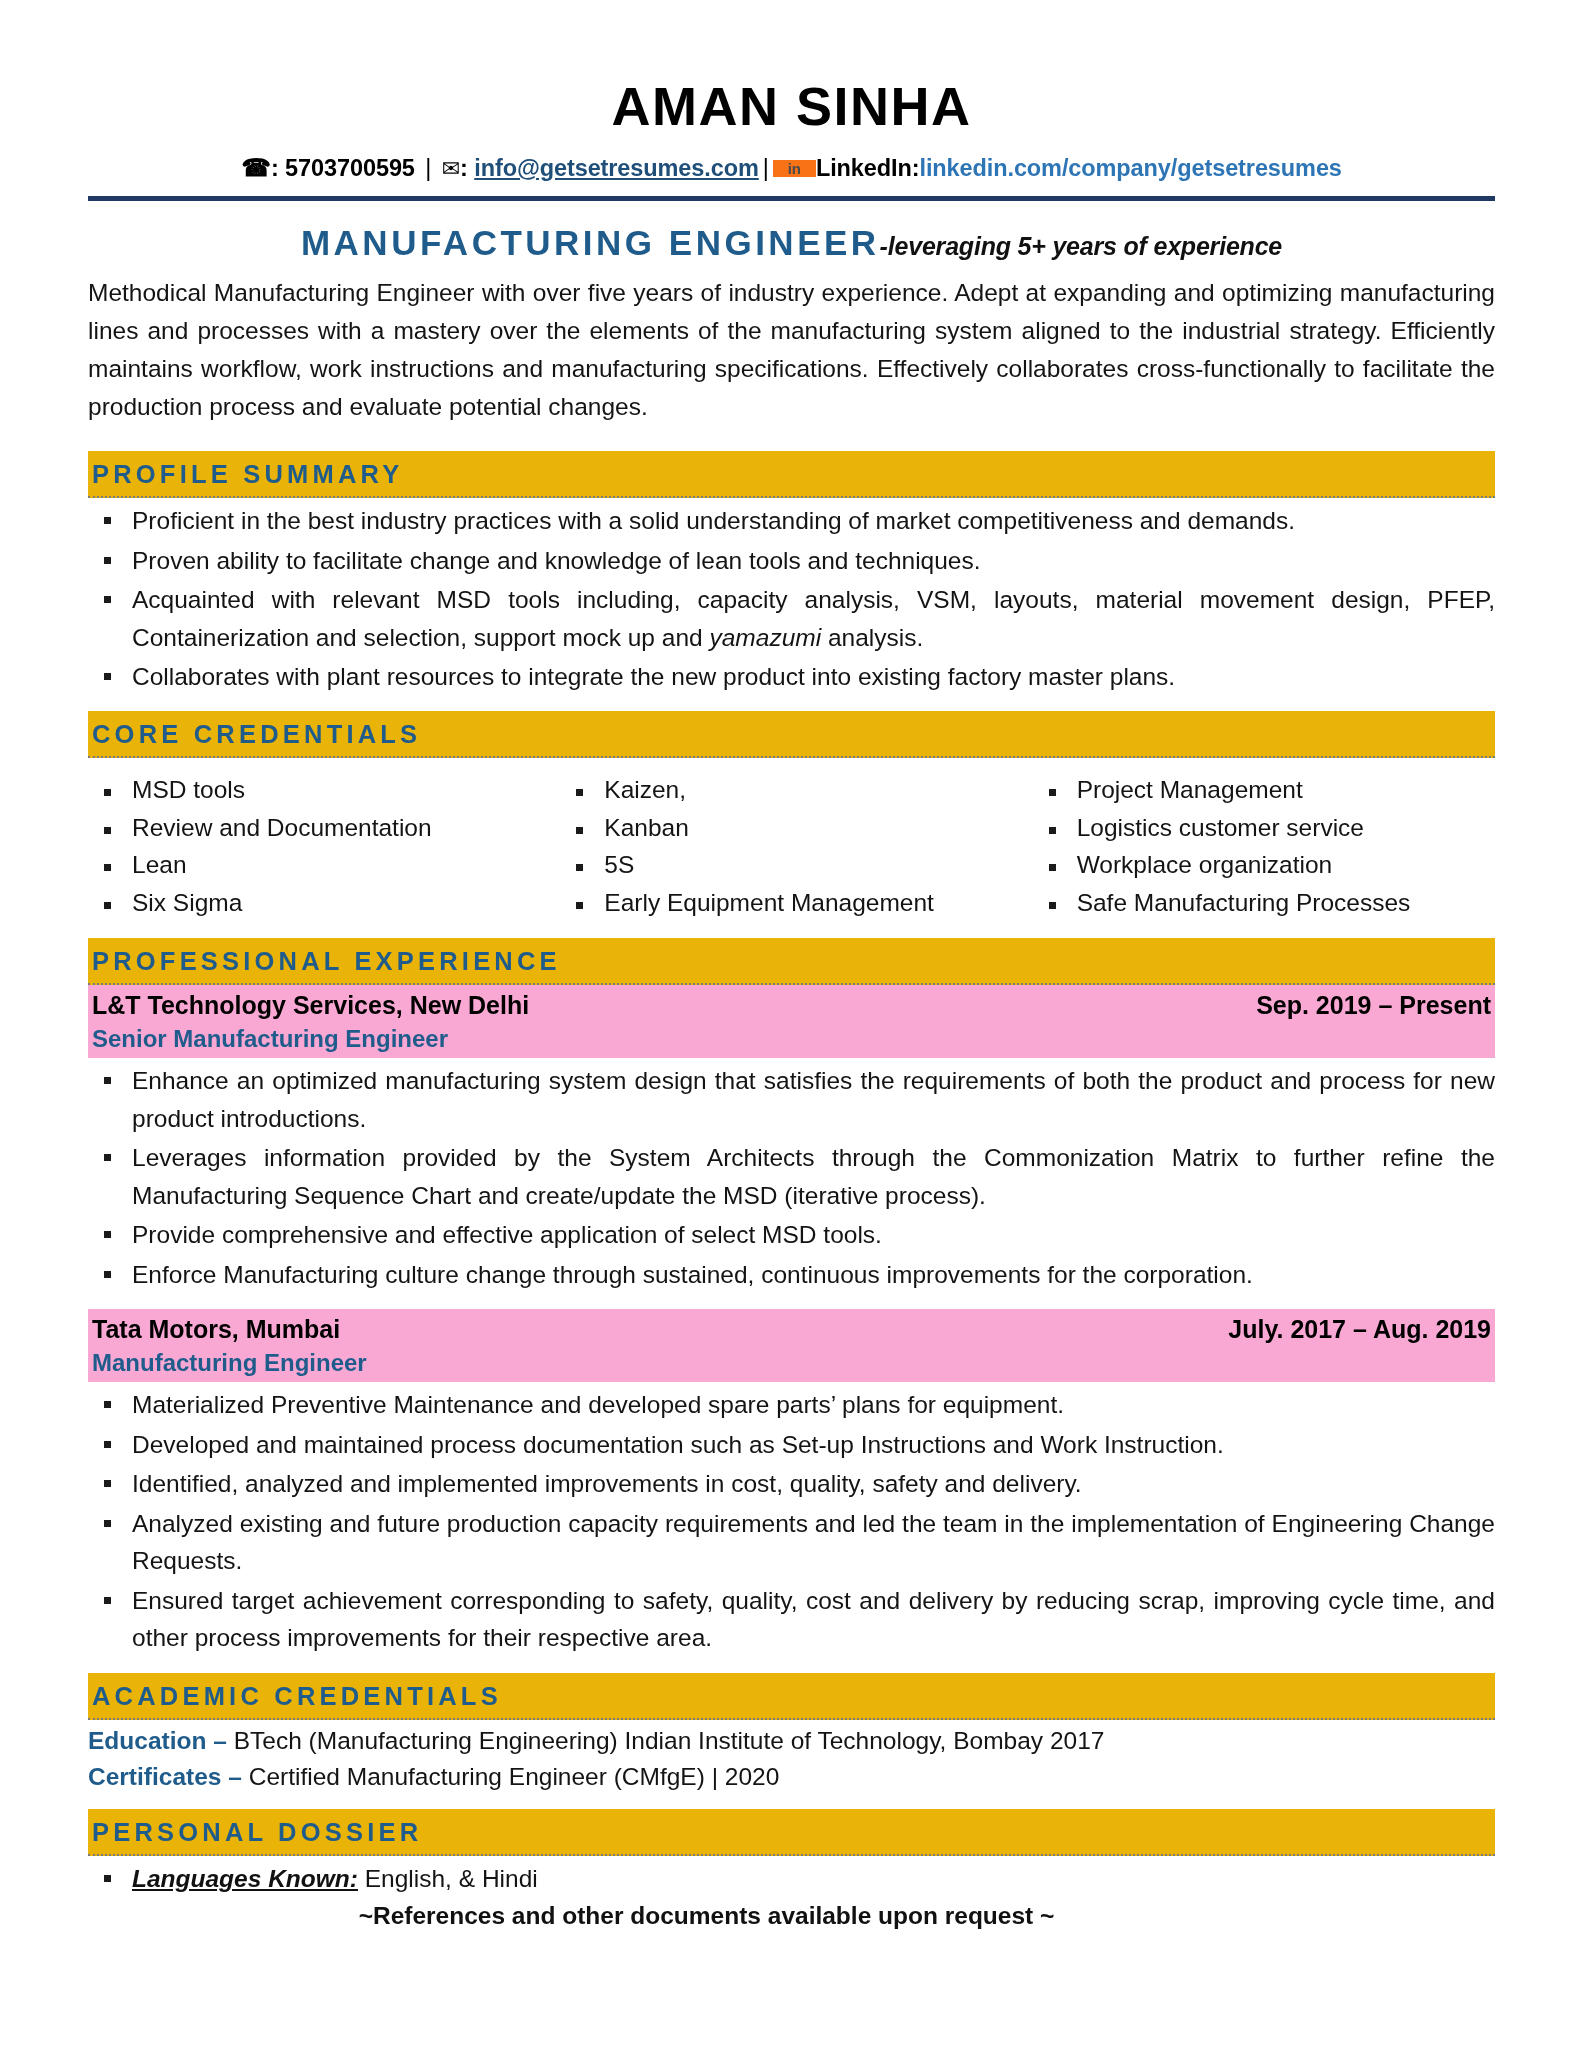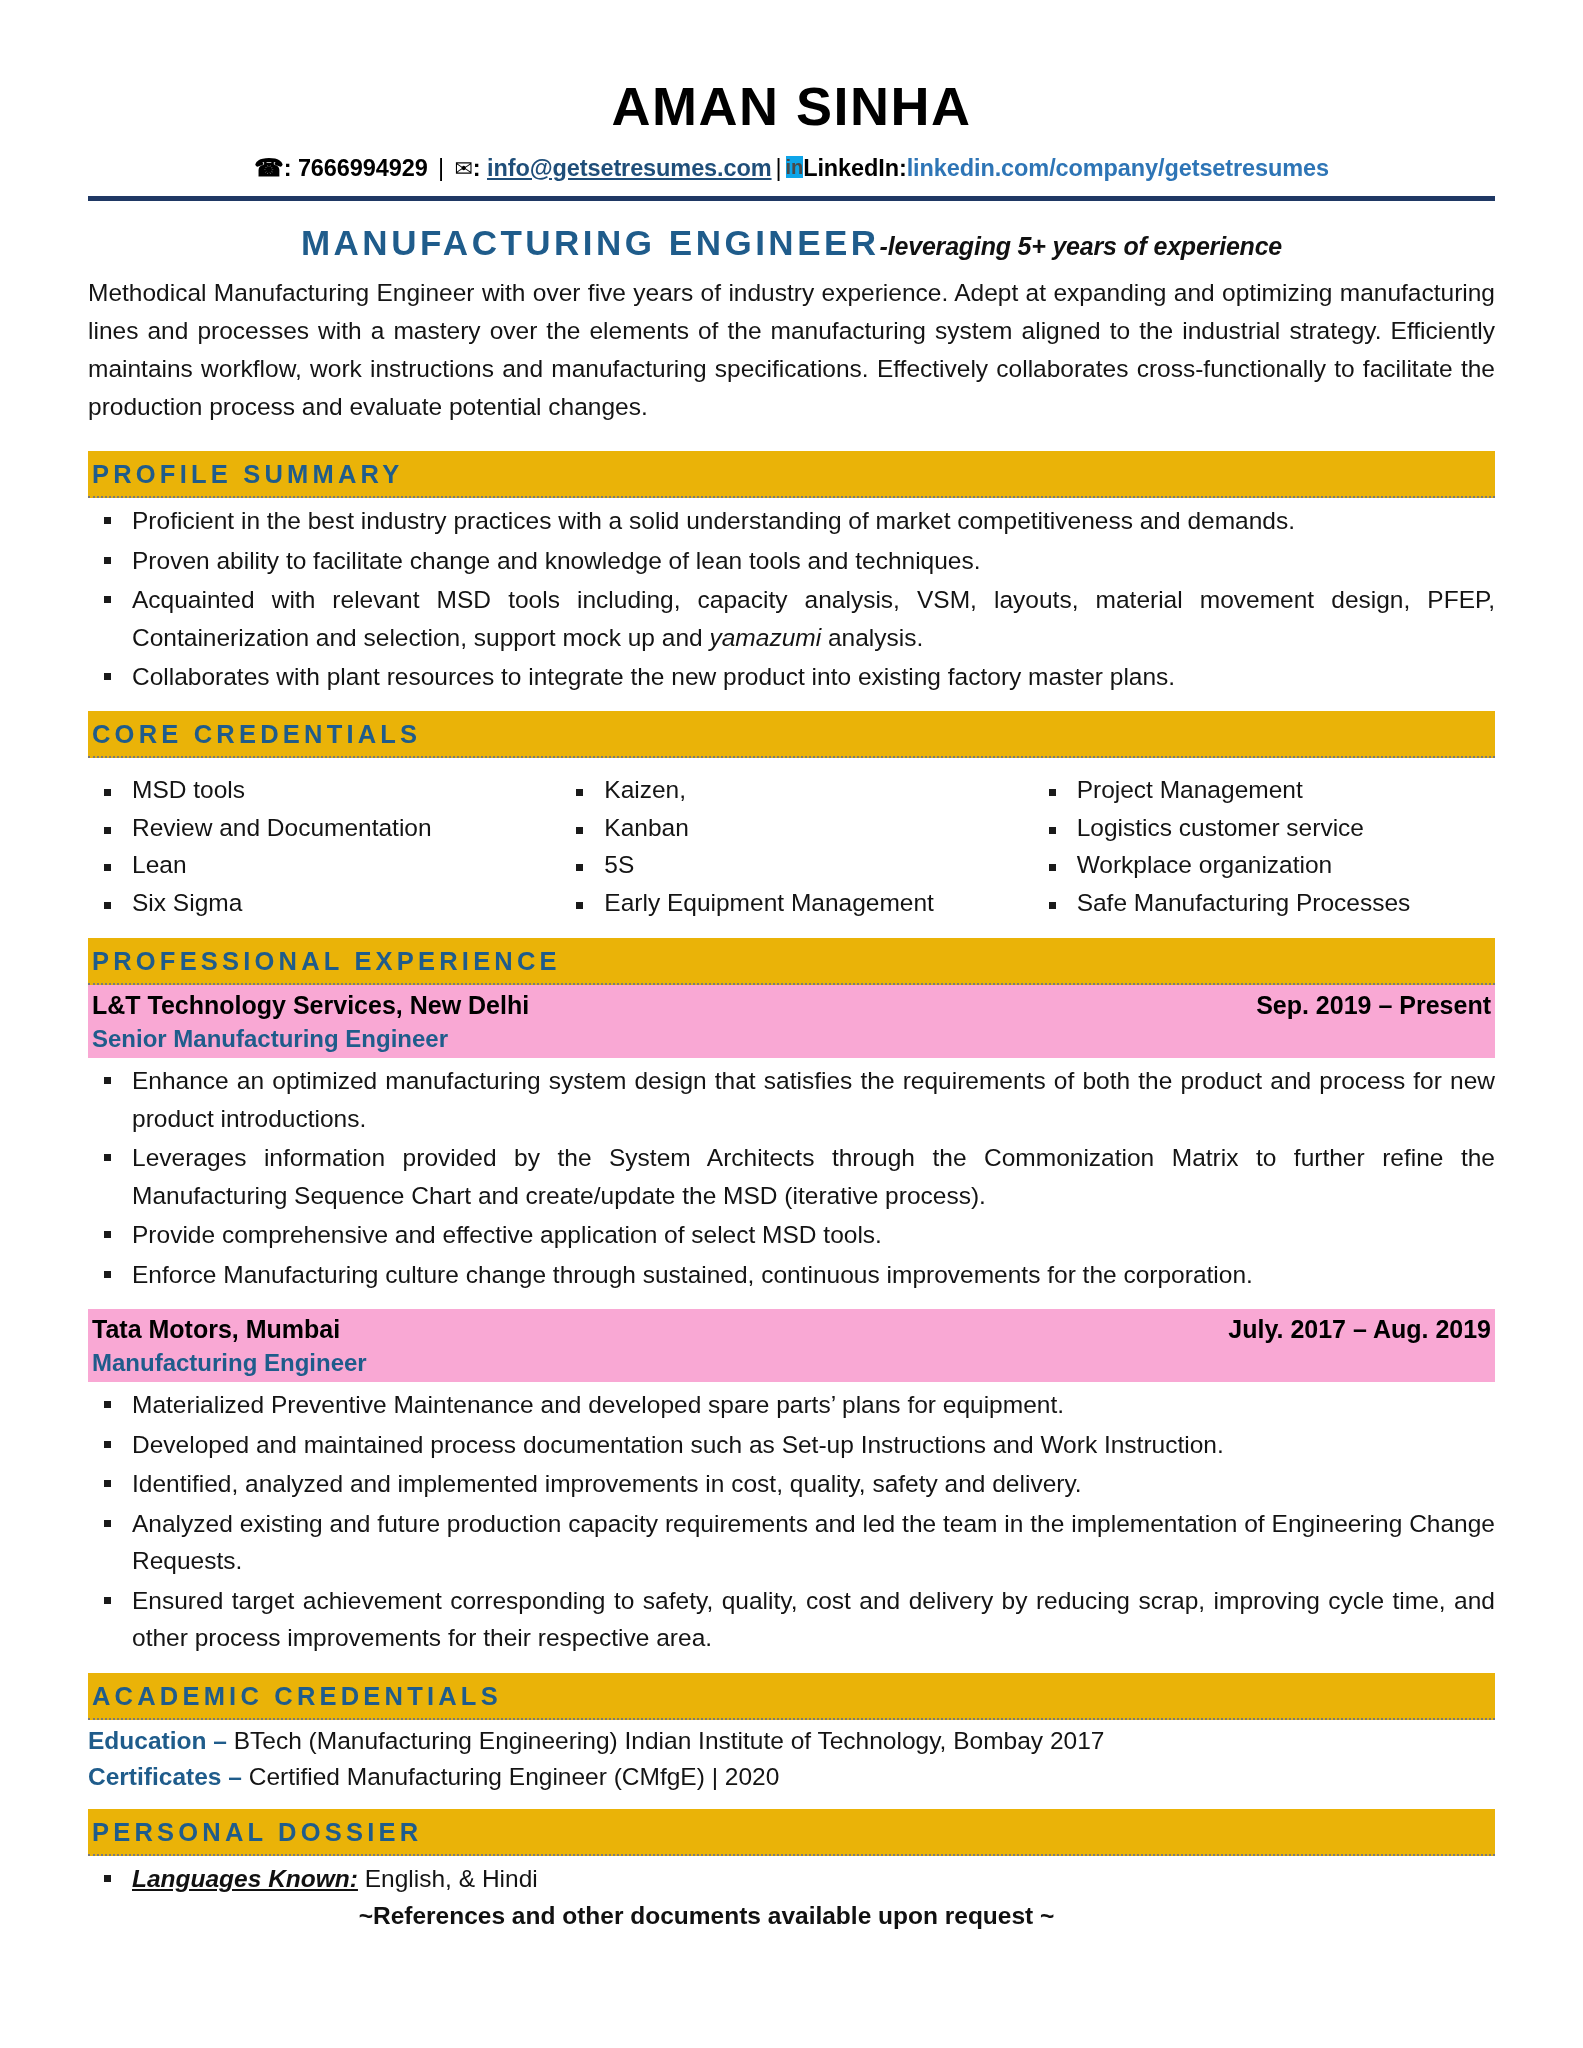--- a/index.html
+++ b/index.html
@@ -54,25 +54,25 @@
     color: #1F4E79;
     font-weight: 700;
   }
   .contact a.lnk {
     color: #2E75B6;
     text-decoration: none;
     font-weight: 700;
   }
   .li-badge {
     display: inline-block;
-    background: #0ea5e9;
+    background: #f97316;
     color: #4a4a4a;
-    font-size: 20px;
-    font-weight: 700;
-    padding: 1px 0;
+    font-size: 15px;
+    font-weight: 700;
+    padding: 1px 15px;
     vertical-align: 2px;
     line-height: 1;
   }
   .header-rule {
     margin-top: 14px;
     height: 5px;
     background: #1F3864;
     width: 100%;
   }
 
@@ -234,21 +234,21 @@
   }
 </style>
 </head>
 <body>
 
 <div class="page">
 
   <div class="name">AMAN SINHA</div>
 
   <div class="contact">
-    <span class="phone-glyph">☎</span><span>: 7666994929</span>
+    <span class="phone-glyph">☎</span><span>: 5703700595</span>
     <span class="sep">|</span>
     <span class="mail-glyph">✉</span><span>:</span>
     <a class="email" href="#">info@getsetresumes.com</a><span class="sep">|</span><span class="li-badge">in</span><span>LinkedIn:</span><a class="lnk" href="#">linkedin.com/company/getsetresumes</a>
   </div>
 
   <div class="header-rule"></div>
 
   <div class="job-title-line">
     <span class="job-title">MANUFACTURING ENGINEER</span><span class="job-title-sub">-</span><span class="job-title-sub">leveraging 5+ years of experience</span>
   </div>

